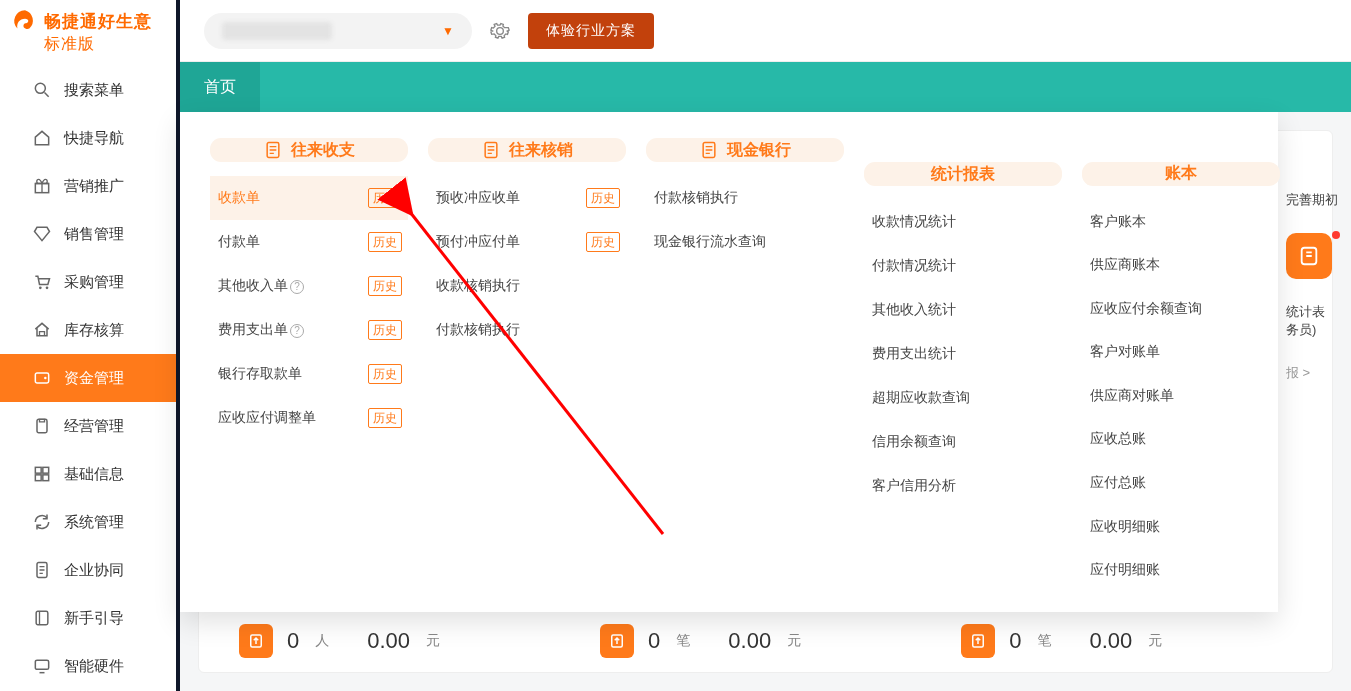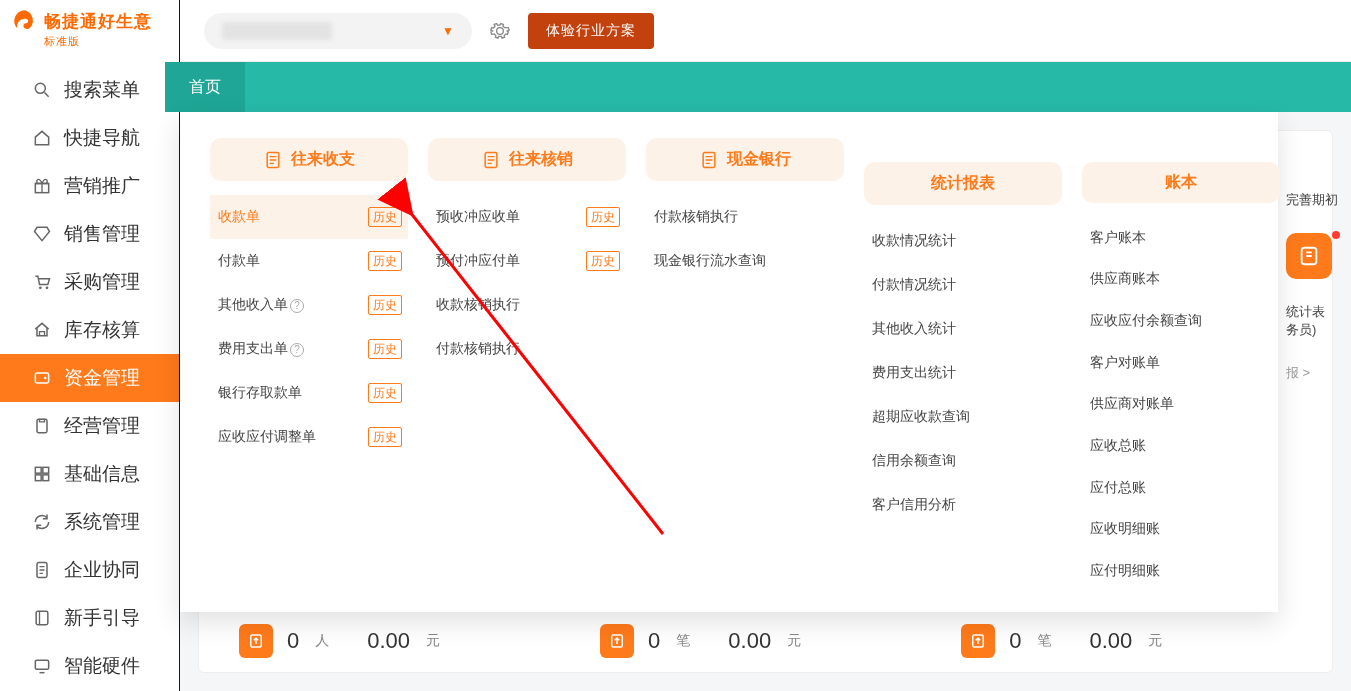--- a/index.html
+++ b/index.html
@@ -1,41 +1,41 @@
 <!DOCTYPE html>
 <html><head>
 <meta charset="utf-8">
 <style>
   * { margin: 0; padding: 0; box-sizing: border-box; font-family: "Microsoft YaHei", "PingFang SC", sans-serif; }
   html, body { width: 1351px; height: 691px; background: #f5f6f7; overflow: hidden; }
 
   
-  .sidebar { position: absolute; left: 0; top: 0; width: 180px; height: 691px; background: #fff; border-right: 1px solid #0f172a; }
+  .sidebar { position: absolute; left: 0; top: 0; width: 180px; height: 691px; background: #fff; border-right: 4px solid #0f172a; }
   .logo-block { height: 62px; padding: 8px 12px 4px; }
   .logo-row { display: flex; align-items: center; gap: 6px; }
   .logo-swirl { width: 26px; height: 26px; color: #ff6a00; }
   .logo-text { font-size: 17px; font-weight: 700; color: #ff6a00; letter-spacing: 1px; }
-  .logo-edition { font-size: 11px; color: #ff6a00; margin-left: 32px; letter-spacing: 1px; }
+  .logo-edition { font-size: 16px; color: #ff6a00; margin-left: 32px; letter-spacing: 1px; }
 
   .nav-list { padding-top: 4px; }
-  .nav-item { display: flex; align-items: center; gap: 12px; height: 48px; padding-left: 32px; color: #333; font-size: 19px; cursor: pointer; }
+  .nav-item { display: flex; align-items: center; gap: 12px; height: 48px; padding-left: 32px; color: #333; font-size: 15px; cursor: pointer; }
   .nav-item .icon { width: 20px; height: 20px; color: #666; flex: none; }
   .nav-item.active { background: #ff7a1a; color: #fff; }
   .nav-item.active .icon { color: #fff; }
 
   
   .topbar { position: absolute; left: 180px; top: 0; right: 0; height: 62px; background: #fff; display: flex; align-items: center; padding: 0 24px; gap: 14px; border-bottom: 1px solid #eee; }
   .company-pill { display: flex; align-items: center; gap: 10px; height: 36px; background: #f3f3f3; border-radius: 18px; padding: 0 18px; color: #888; font-size: 14px; cursor: pointer; }
   .company-blur { width: 110px; height: 18px; background: #e3e3e3; filter: blur(2px); border-radius: 4px; }
   .chevron { color: #ff6a00; font-size: 12px; }
   .gear-btn { width: 28px; height: 28px; color: #888; display: flex; align-items: center; justify-content: center; cursor: pointer; }
   .cta { height: 36px; background: #c2410c; color: #fff; border: none; border-radius: 4px; padding: 0 18px; font-size: 14px; cursor: pointer; letter-spacing: 1px; }
 
   
-  .tealbar { position: absolute; left: 165px; top: 62px; right: 0; height: 50px; background: #27b9a8; display: flex; align-items: stretch; }
+  .tealbar { position: absolute; left: 180px; top: 62px; right: 0; height: 50px; background: #27b9a8; display: flex; align-items: stretch; }
   .teal-tab { display: flex; align-items: center; padding: 0 24px; color: #fff; font-size: 16px; background: #1fa696; cursor: pointer; }
 
   
   .canvas { position: absolute; left: 180px; top: 112px; right: 0; bottom: 0; padding: 18px; }
   .canvas-card { background: #fff; border: 1px solid #eee; border-radius: 6px; height: 100%; position: relative; }
 
   .right-rail { position: absolute; right: -6px; top: 60px; display: flex; flex-direction: column; gap: 24px; }
   .rail-chip { background: #ff7a1a; color: #fff; width: 46px; height: 46px; border-radius: 10px; display: flex; align-items: center; justify-content: center; font-size: 22px; }
   .rail-text { font-size: 13px; color: #444; line-height: 1.4; }
   .rail-more { color: #999; font-size: 13px; }
@@ -45,21 +45,21 @@
   .stats-row { position: absolute; left: 40px; right: 200px; bottom: 14px; display: flex; gap: 160px; }
   .stat { display: flex; align-items: center; gap: 14px; }
   .stat-icon { width: 34px; height: 34px; background: #ff7a1a; border-radius: 6px; display: flex; align-items: center; justify-content: center; color: #fff; font-size: 18px; }
   .stat-big { font-size: 22px; color: #333; }
   .stat-unit { font-size: 14px; color: #888; margin-left: 2px; }
 
   
   .mega { position: absolute; left: 180px; top: 112px; width: 1098px; height: 500px; background: #fff; box-shadow: 0 10px 26px rgba(0,0,0,0.12); padding: 26px 30px 20px; display: flex; gap: 20px; z-index: 30; }
   .mega-col { flex: 0 0 198px; display: flex; flex-direction: column; }
   .mega-col.first { flex: 0 0 198px; }
-  .mega-head { height: 43px; background: #fdf2e8; display: flex; align-items: center; justify-content: center; gap: 8px; border-radius: 11px; color: #ff7a1a; font-size: 16px; font-weight: 600; margin-bottom: 14px; }
+  .mega-head { height: 24px; background: #fdf2e8; display: flex; align-items: center; justify-content: center; gap: 8px; border-radius: 11px; color: #ff7a1a; font-size: 16px; font-weight: 600; margin-bottom: 14px; }
   .mega-head.noicon { font-weight: 600; margin-top: 24px; }
   .doc-ico { width: 20px; height: 20px; color: #ff7a1a; }
   .mega-row { display: flex; align-items: center; justify-content: space-between; height: 44px; padding: 0 6px 0 8px; color: #444; font-size: 14px; cursor: pointer; }
   .mega-row.active { background: #fdf2e8; color: #ff7a1a; }
   .hist-tag { border: 1px solid #ff7a1a; color: #ff7a1a; font-size: 12px; padding: 0 4px; height: 20px; line-height: 18px; border-radius: 2px; }
   .helpq { display: inline-flex; width: 14px; height: 14px; border: 1px solid #aaa; border-radius: 50%; font-size: 10px; color: #aaa; align-items: center; justify-content: center; margin-left: 2px; }
 
   
   .arrow-svg { position: absolute; left: 0; top: 0; width: 1351px; height: 691px; pointer-events: none; z-index: 50; }
 </style>

